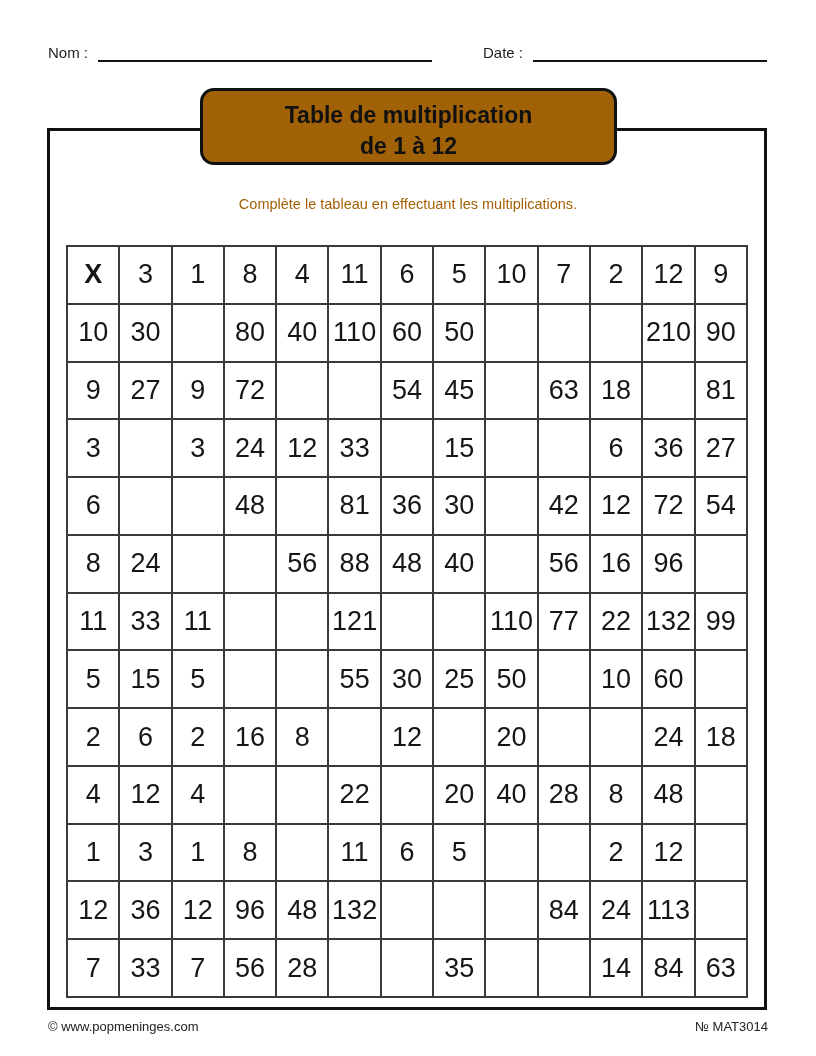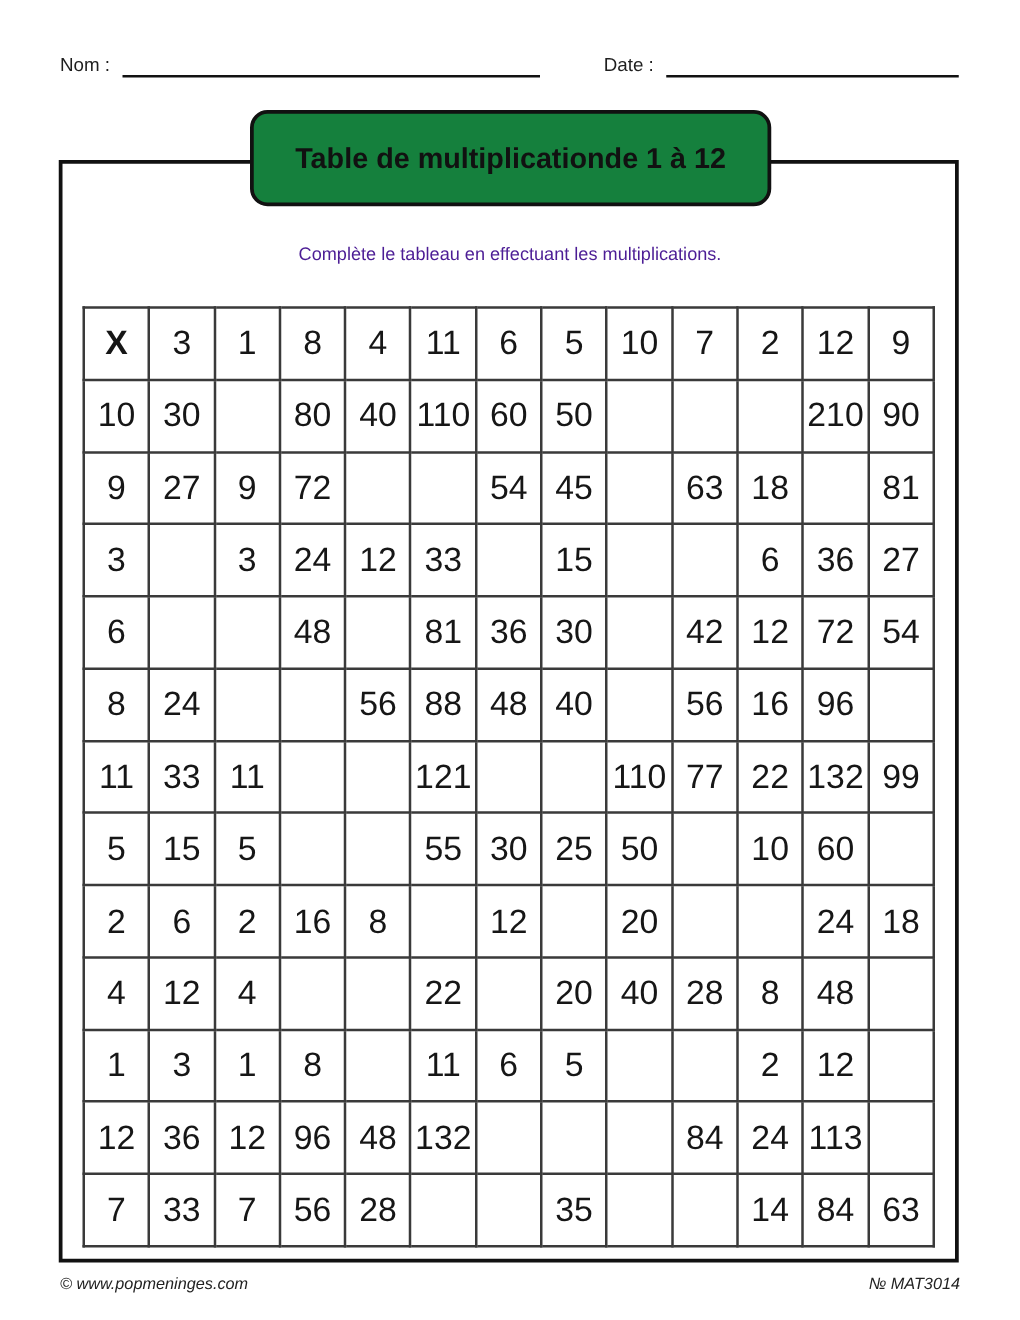--- a/index.html
+++ b/index.html
@@ -46,46 +46,46 @@
     background: #fff;
   }
 
   
   .title-box {
     position: absolute;
     left: 200px;
     top: 88px;
     width: 417px;
     height: 77px;
-    background: #15803d;
+    background: #a16207;
     border: 3px solid #111;
     border-radius: 14px;
     z-index: 2;
     display: flex;
-    flex-direction: row;
+    flex-direction: column;
     align-items: center;
-    justify-content: center;
+    justify-content: flex-end;
     text-align: center;
   }
   .title-box .t-line {
     font-size: 23px;
     font-weight: bold;
     color: #111;
     line-height: 1.35;
   }
 
   
   .instruction {
     position: absolute;
     left: 0;
     top: 196px;
     width: 816px;
     text-align: center;
     font-size: 14.5px;
-    color: #4c1d95;
+    color: #a16207;
     z-index: 1;
   }
 
   
   table.mult {
     position: absolute;
     left: 66px;
     top: 245px;
     width: 682px;
     height: 753px;
@@ -110,21 +110,20 @@
   }
   td.col-head { background: #d3d3d3; }
   td.row-head { background: #dbdbdb; }
 
   
   .footer-left, .footer-right {
     position: absolute;
     top: 1019px;
     font-size: 13px;
     color: #222;
-    font-style: italic;
   }
   .footer-left { left: 48px; }
   .footer-right { right: 48px; }
 </style>
 </head>
 <body>
 
 <div class="sheet">
 
   <div class="field field-date">

